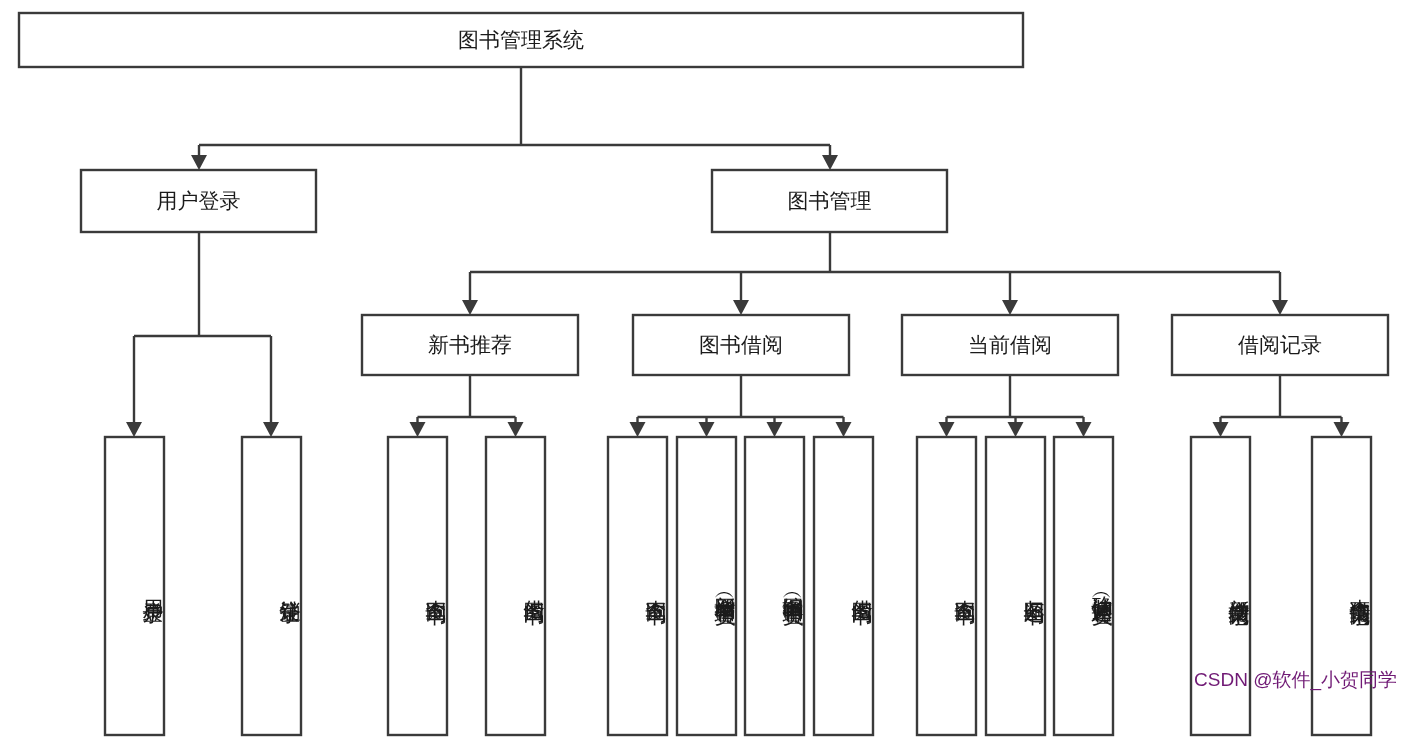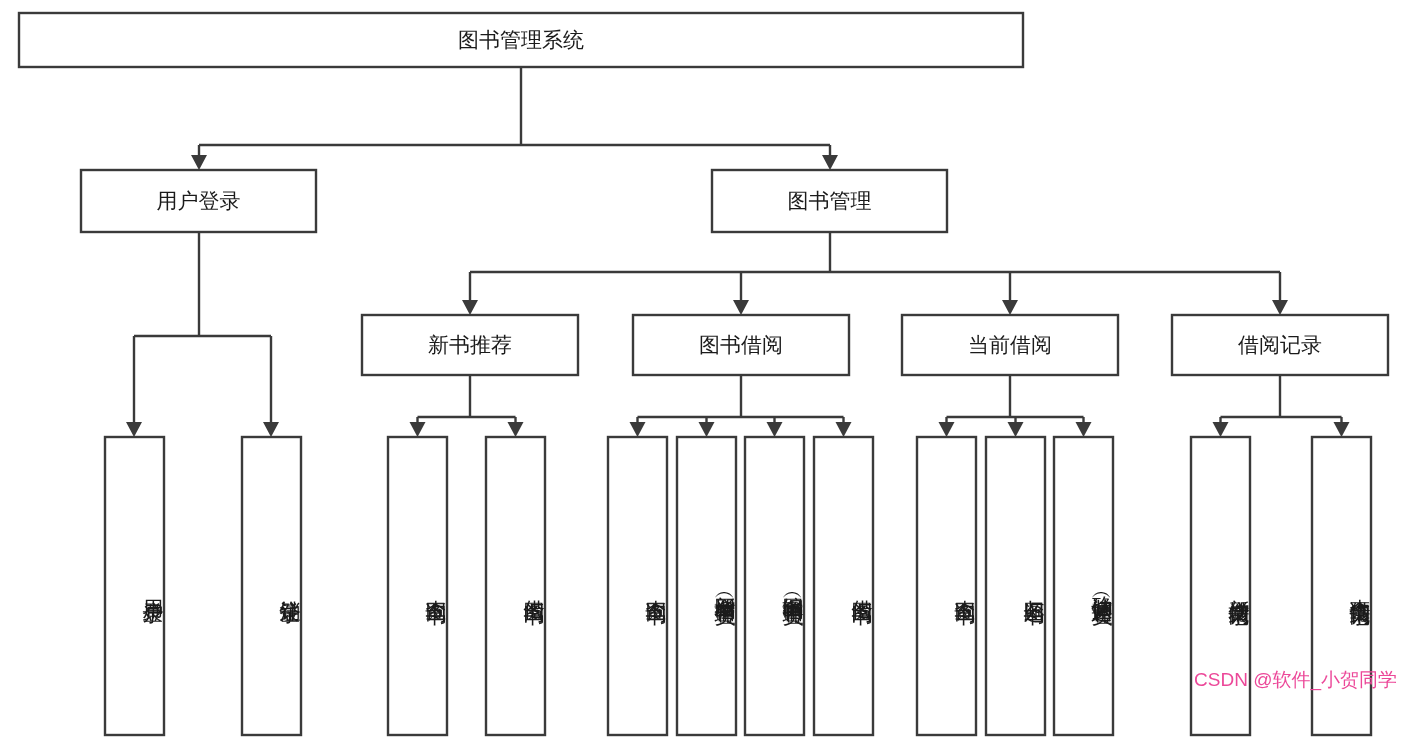--- a/index.html
+++ b/index.html
@@ -62,21 +62,21 @@
     align-items: flex-start;
     justify-content: center;
     pointer-events: none;
   }
   .watermark {
     position: absolute;
     right: 8px;
     bottom: 4px;
     font-family: "Liberation Sans", "DejaVu Sans", sans-serif;
     font-size: 19px;
-    color: #ec4899;
+    color: #701a75;
     white-space: nowrap;
     user-select: none;
     margin-left: 41px;
   }
 </style>
 </head>
 <body>
 
 <div id="diagram-root">
 

